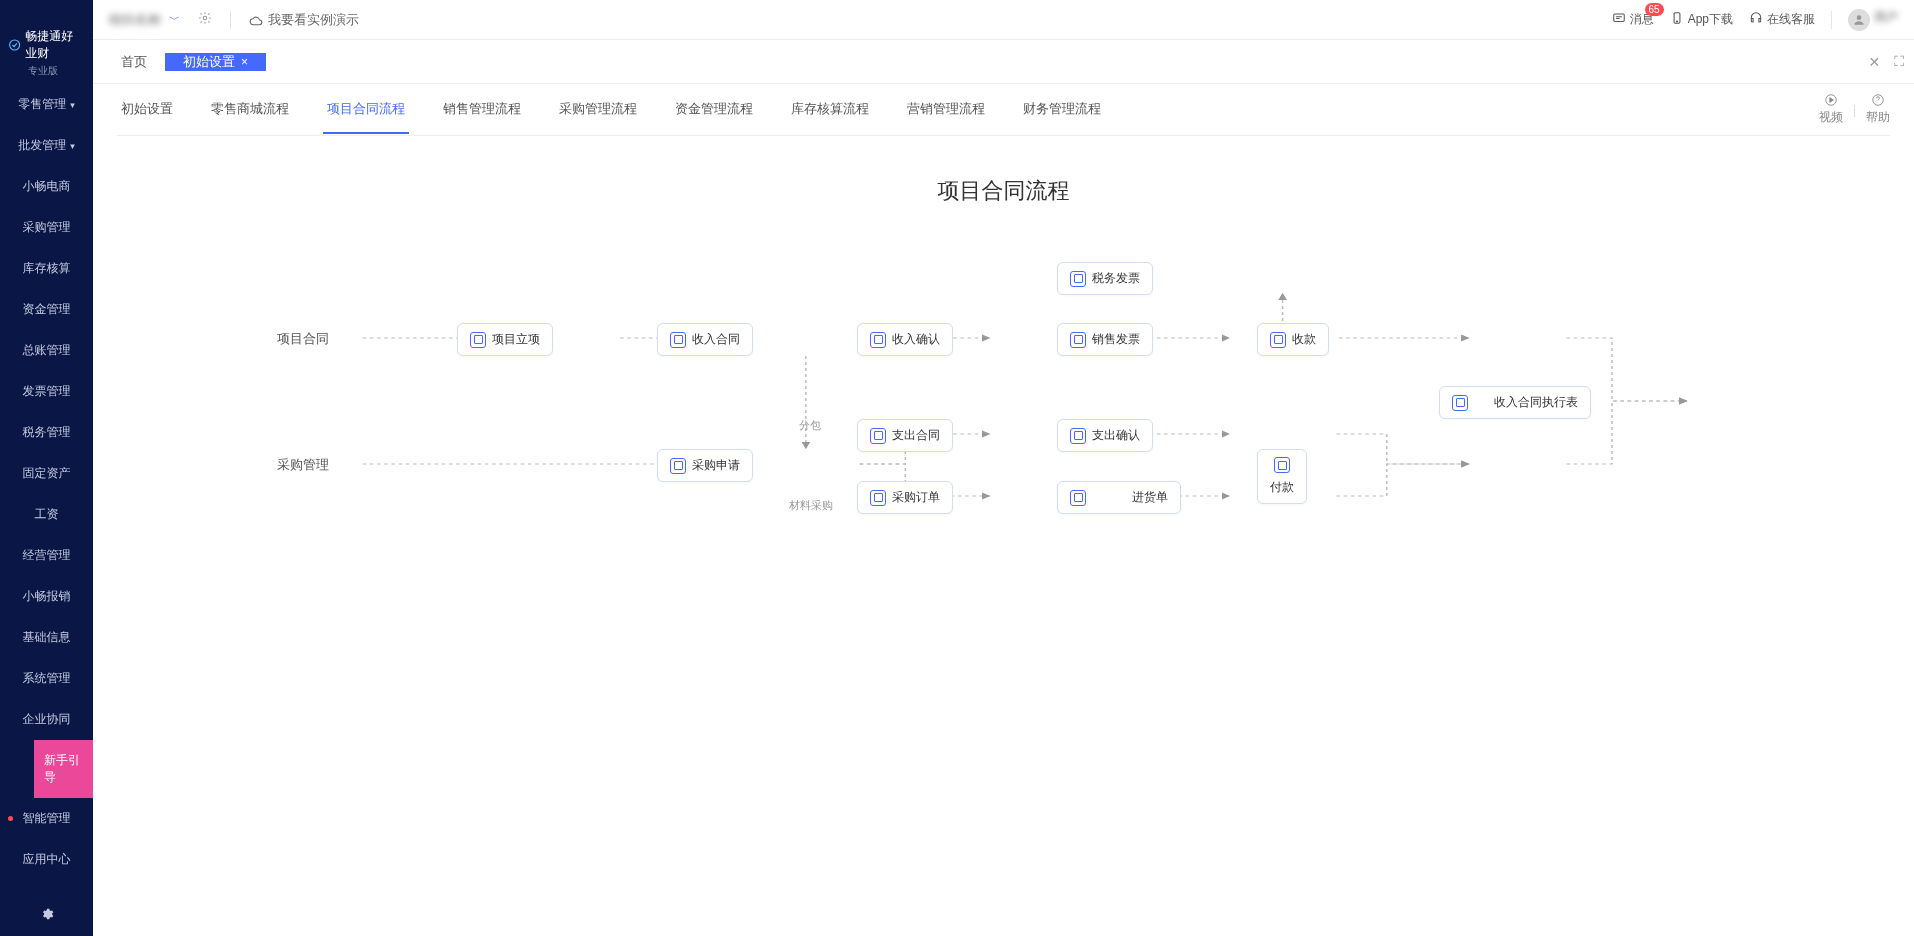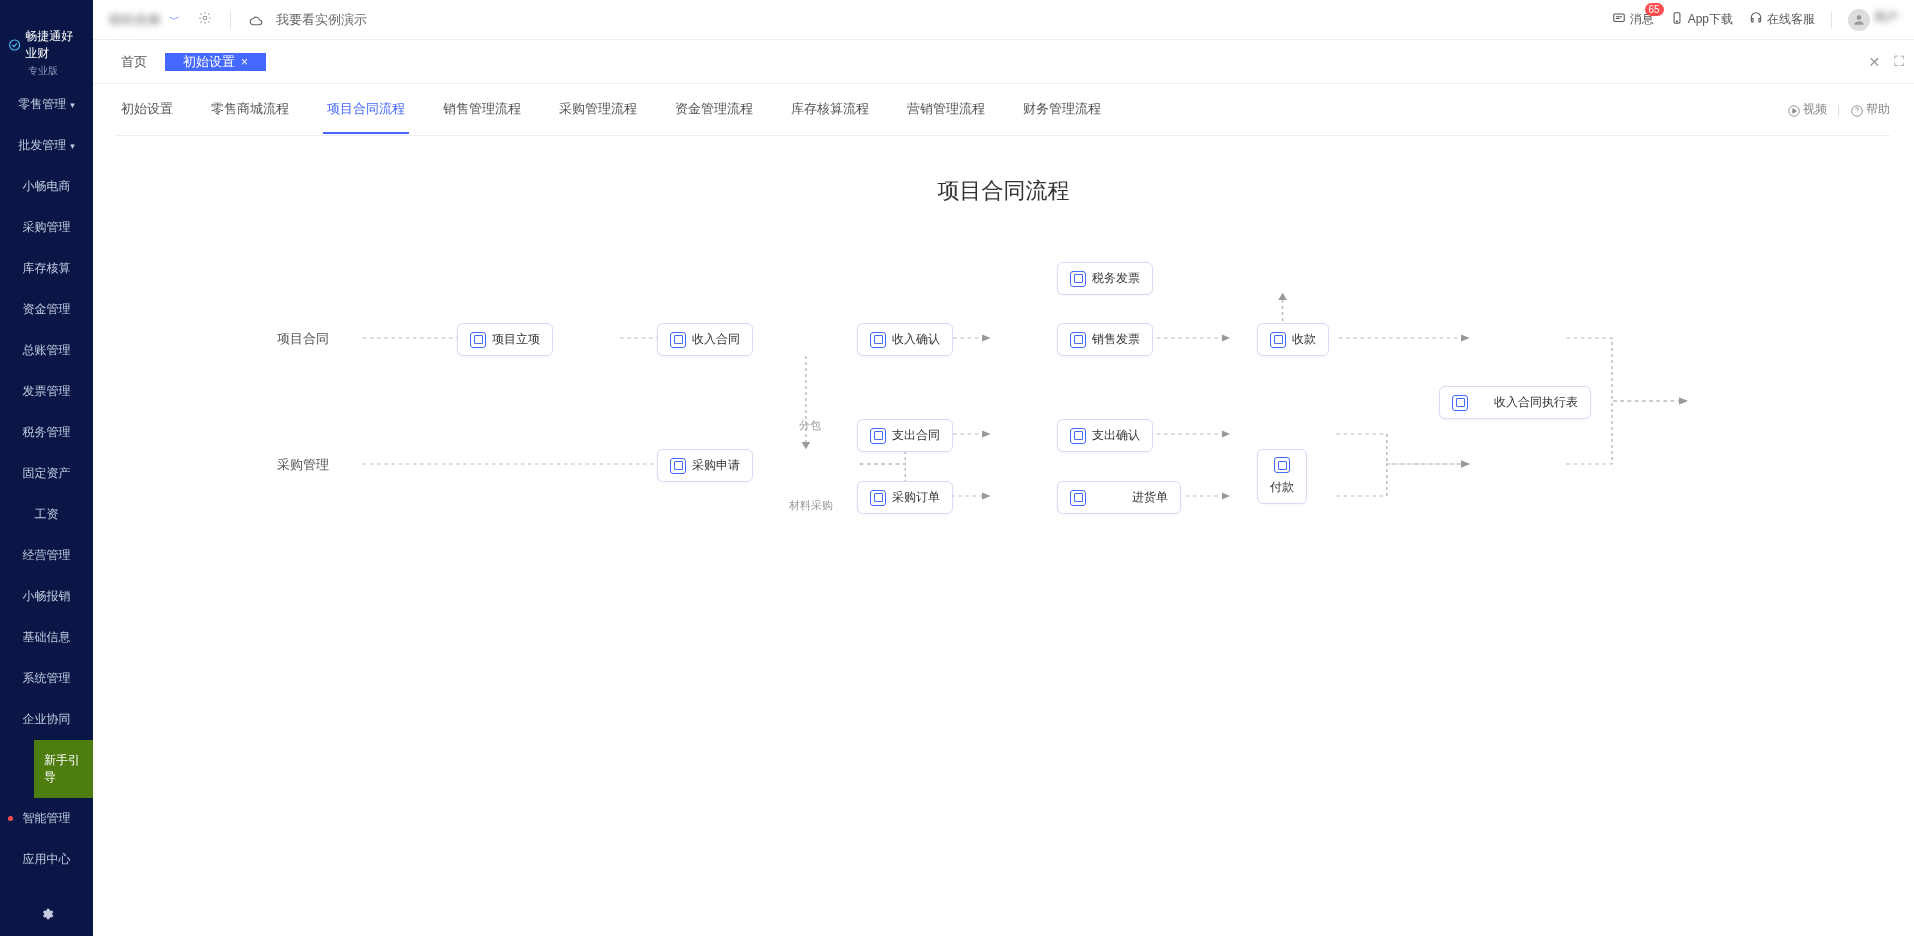--- a/index.html
+++ b/index.html
@@ -10,58 +10,58 @@
     
     .sidebar { width: 93px; background: #0a1746; color: #fff; display: flex; flex-direction: column; }
     .logo-area { padding: 28px 8px 6px; }
     .logo-top { display: flex; align-items: center; gap: 4px; }
     .logo-icon { width: 16px; height: 16px; }
     .logo-text { font-size: 12px; font-weight: 500; }
     .logo-sub { font-size: 10px; color: #8a92b5; margin-top: 2px; margin-left: 20px; }
     .nav { flex: 1; overflow-y: auto; }
     .nav-item { padding: 12px 10px; font-size: 12px; color: #c5cae0; cursor: pointer; display: flex; align-items: center; justify-content: center; gap: 2px; }
     .nav-item.has-caret::after { content: "▾"; font-size: 9px; margin-left: 2px; }
-    .nav-item.active { background: #4d7c0f; color: #fff; margin-left: 34px; }
+    .nav-item.active { background: #ec4899; color: #fff; margin-left: 34px; }
     .nav-item.hot { position: relative; }
     .nav-item.hot::before { content: ""; position: absolute; left: 8px; width: 5px; height: 5px; background: #ff4d4f; border-radius: 50%; }
     .sidebar-footer { padding: 12px; text-align: center; }
     .gear-footer { color: #c5cae0; cursor: pointer; }
     
     
     .main { flex: 1; display: flex; flex-direction: column; min-width: 0; }
     
     
     .topbar { height: 40px; border-bottom: 1px solid #eee; display: flex; align-items: center; padding: 0 16px; gap: 18px; }
     .org-select { display: flex; align-items: center; gap: 8px; color: #666; cursor: pointer; }
     .org-name { filter: blur(3px); }
     .chevron { color: #4569ff; font-size: 11px; }
     .top-gear { color: #999; cursor: pointer; }
     .divider-v { width: 1px; height: 18px; background: #e5e5e5; }
-    .demo-link { display: flex; align-items: center; gap: 13px; color: #666; cursor: pointer; }
+    .demo-link { display: flex; align-items: center; gap: 5px; color: #666; cursor: pointer; }
     .topbar-right { margin-left: auto; display: flex; align-items: center; gap: 16px; color: #555; }
     .top-action { display: flex; align-items: flex-start; gap: 4px; cursor: pointer; font-size: 12px; position: relative; }
     .badge { position: absolute; top: -8px; right: -10px; background: #ff4d4f; color: #fff; font-size: 10px; padding: 0 4px; border-radius: 7px; line-height: 13px; }
     .avatar { width: 22px; height: 22px; border-radius: 50%; background: #ddd; display: flex; align-items: center; justify-content: center; color: #999; }
     .user-name { filter: blur(3px); }
     
     
     .tabs-bar { height: 44px; border-bottom: 1px solid #eee; display: flex; align-items: center; padding: 0 10px; }
     .tab { padding: 0 18px; height: 100%; display: flex; align-items: center; gap: 6px; cursor: pointer; color: #555; }
     .tab.active { background: #4569ff; color: #fff; }
     .tab-close { font-size: 12px; }
     .tabs-actions { margin-left: auto; display: flex; align-items: center; gap: 14px; color: #999; }
     .tab-action-icon { cursor: pointer; font-size: 14px; }
     
     
     .content { flex: 1; padding: 0 24px; overflow: auto; position: relative; }
     .sub-tabs { display: flex; gap: 30px; border-bottom: 1px solid #eee; align-items: center; height: 52px; }
     .sub-tab { padding: 14px 4px; color: #555; cursor: pointer; font-size: 13px; }
     .sub-tab.active { color: #4569ff; border-bottom: 2px solid #4569ff; margin-bottom: -1px; }
     .sub-tabs-right { margin-left: auto; display: flex; align-items: center; gap: 10px; color: #888; font-size: 12px; }
-    .help-link { display: flex; align-items: flex-end; gap: 2px; cursor: pointer; }
+    .help-link { display: flex; align-items: center; gap: 2px; cursor: pointer; flex-direction: column; }
     
     
     .flow-area { position: relative; padding: 40px 60px; height: 600px; }
     .flow-title { text-align: center; font-size: 22px; font-weight: 500; color: #333; margin-bottom: 20px; }
     .flow-canvas { position: relative; width: 100%; height: 400px; }
     
     .flow-label { position: absolute; color: #555; font-size: 13px; }
     .flow-edge-label { position: absolute; color: #999; font-size: 11px; }
     
     .flow-node { position: absolute; border: 1px solid #d6dbf5; background: #fff; border-radius: 6px; padding: 7px 12px; display: flex; align-items: center; gap: 6px; font-size: 12px; color: #333; cursor: pointer; box-shadow: 0 1px 3px rgba(0,0,0,0.04); white-space: nowrap; }

